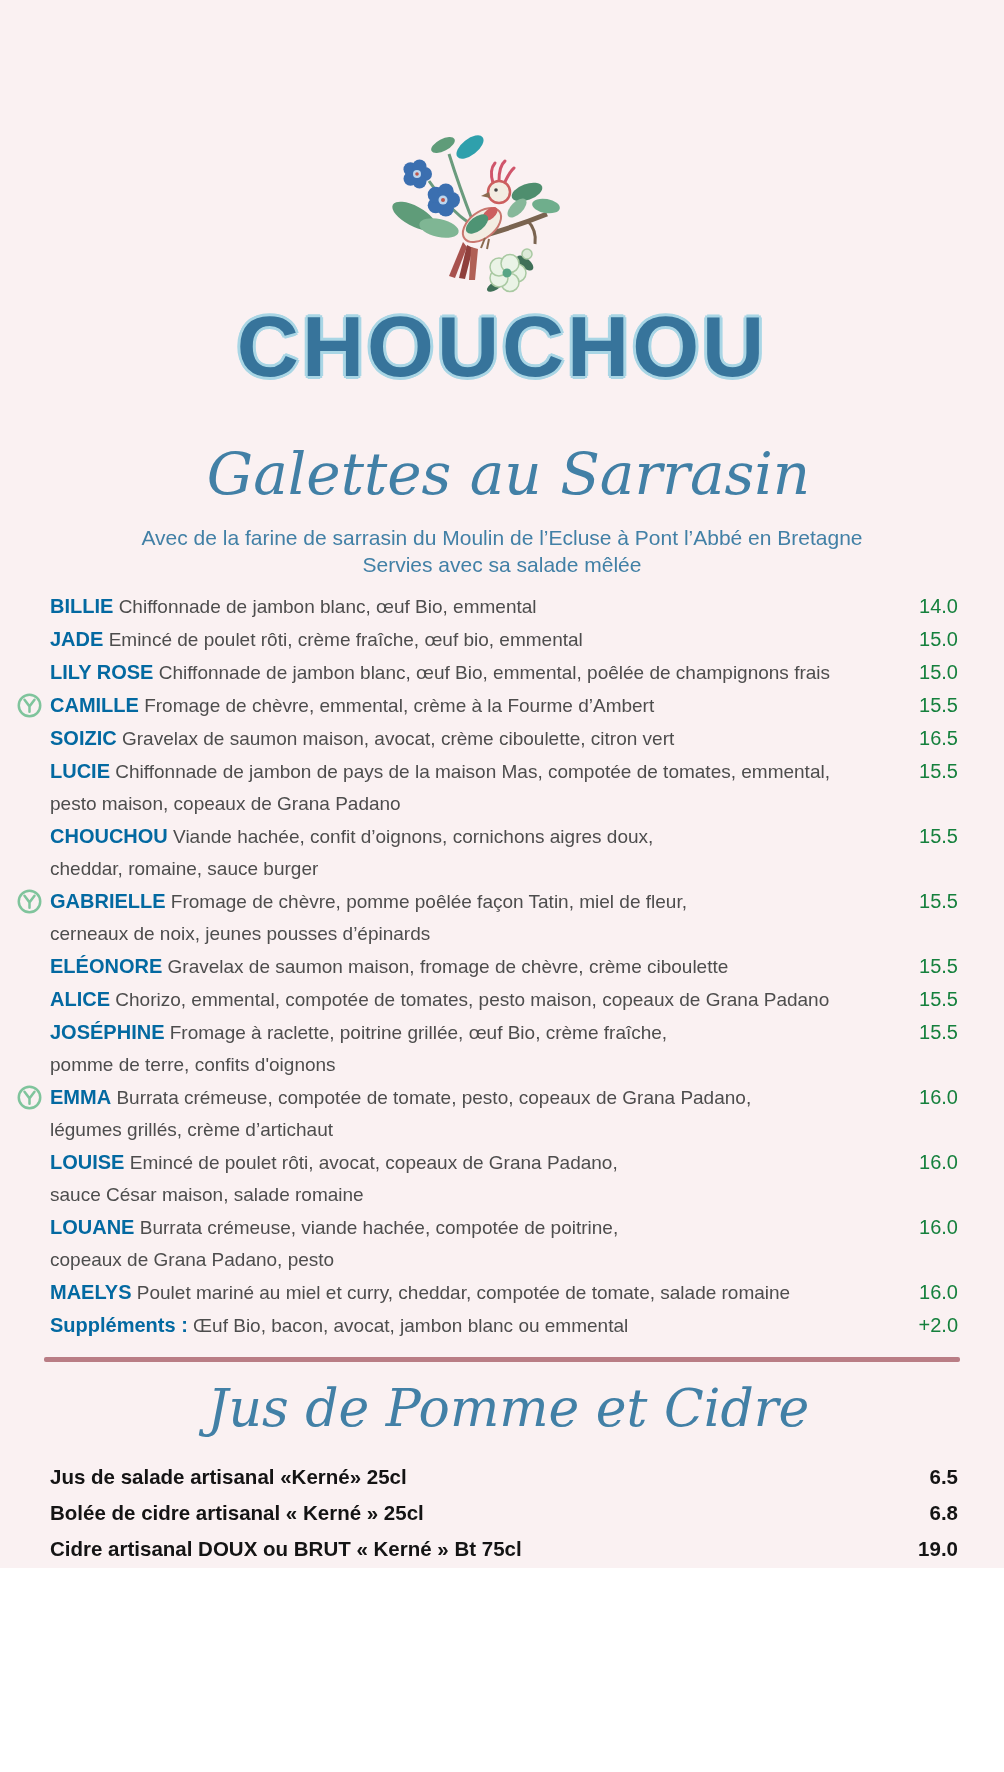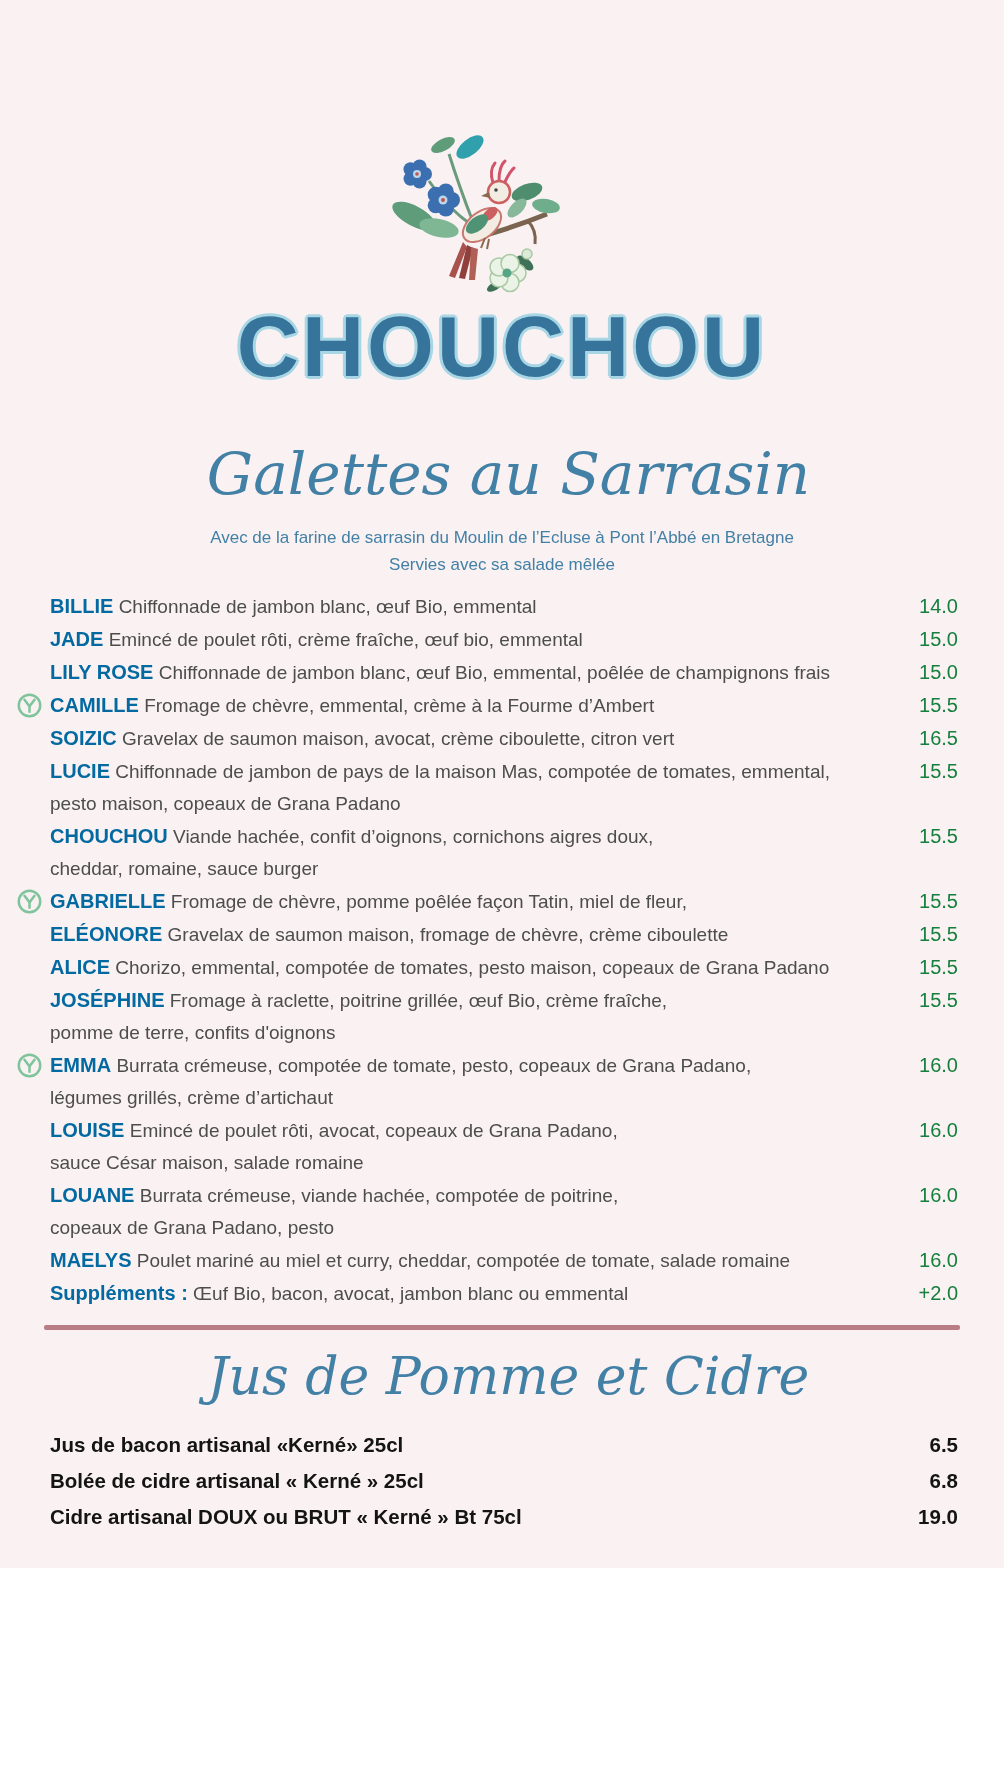--- a/index.html
+++ b/index.html
@@ -16,21 +16,21 @@
     text-shadow:3px 0 #a9d6e5,-3px 0 #a9d6e5,0 3px #a9d6e5,0 -3px #a9d6e5,
                 2px 2px #a9d6e5,-2px 2px #a9d6e5,2px -2px #a9d6e5,-2px -2px #a9d6e5;
   }
   
   .script-title{
     text-align:center;color:#4280a6;font-family:"DejaVu Serif",serif;font-style:italic;
     font-weight:normal;margin:0;padding-left:13px;
   }
   .script-title.galettes{font-size:58px;line-height:80px;margin-top:44px;}
   .script-title.cidre{font-size:52px;line-height:88px;margin-top:2px;}
-  .subtitle{text-align:center;color:#4280a6;font-size:17px;line-height:27px;}
+  .subtitle{text-align:center;color:#4280a6;font-size:21px;line-height:27px;}
   .subtitle.first{margin-top:10px;}
   
   .menu-list{margin-top:12px;padding:0 46px 0 50px;font-size:19px;line-height:32px;color:#4d4d4d;}
   .item{position:relative;}
   .line1{display:flex;align-items:baseline;}
   .line1 .txt{flex:1;padding-right:14px;}
   .name{font-weight:bold;font-size:20px;color:#0369a1;}
   .price{color:#15803d;font-size:20px;white-space:nowrap;min-width:48px;text-align:right;}
   .line2{display:flex;align-items:baseline;}
   .line2 .cont{flex:1;padding-right:14px;}
@@ -212,20 +212,24 @@
         <span class="veg-slot">
           <svg viewBox="0 0 24 24">
             <circle cx="12" cy="12" r="10.3" fill="none" stroke="#7fc49c" stroke-width="2.4"></circle>
             <path d="M7.2 6.5 L12 12.8 L16.8 6.5 M12 12.8 L12 18" fill="none" stroke="#7fc49c" stroke-width="2.4" stroke-linecap="round"></path>
           </svg>
         </span>
         <div class="line1">
           <span class="txt"><span class="name">GABRIELLE</span> <span class="desc">Fromage de chèvre, pomme poêlée façon Tatin, miel de fleur,</span></span>
           <span class="price">15.5</span>
         </div>
+        <div class="line2">
+          <span class="cont">cerneaux de noix, jeunes pousses d’épinards</span>
+
+        </div>
       </div>
 
       <div class="item">
 
         <div class="line1">
           <span class="txt"><span class="name">ELÉONORE</span> <span class="desc">Gravelax de saumon maison, fromage de chèvre, crème ciboulette</span></span>
           <span class="price">15.5</span>
         </div>
 
       </div>
@@ -310,21 +314,21 @@
       </div>
     </div>
 
   <div class="divider"></div>
 
   <h2 class="script-title cidre">Jus de Pomme et Cidre</h2>
 
   <div class="drink-list">
 
       <div class="drink">
-        <span class="label">Jus de bacon artisanal «Kerné» 25cl</span>
+        <span class="label">Jus de salade artisanal «Kerné» 25cl</span>
         <span class="dprice">6.5</span>
       </div>
 
       <div class="drink">
         <span class="label">Bolée de cidre artisanal « Kerné » 25cl</span>
         <span class="dprice">6.8</span>
       </div>
 
       <div class="drink">
         <span class="label">Cidre artisanal DOUX ou BRUT « Kerné » Bt 75cl</span>

